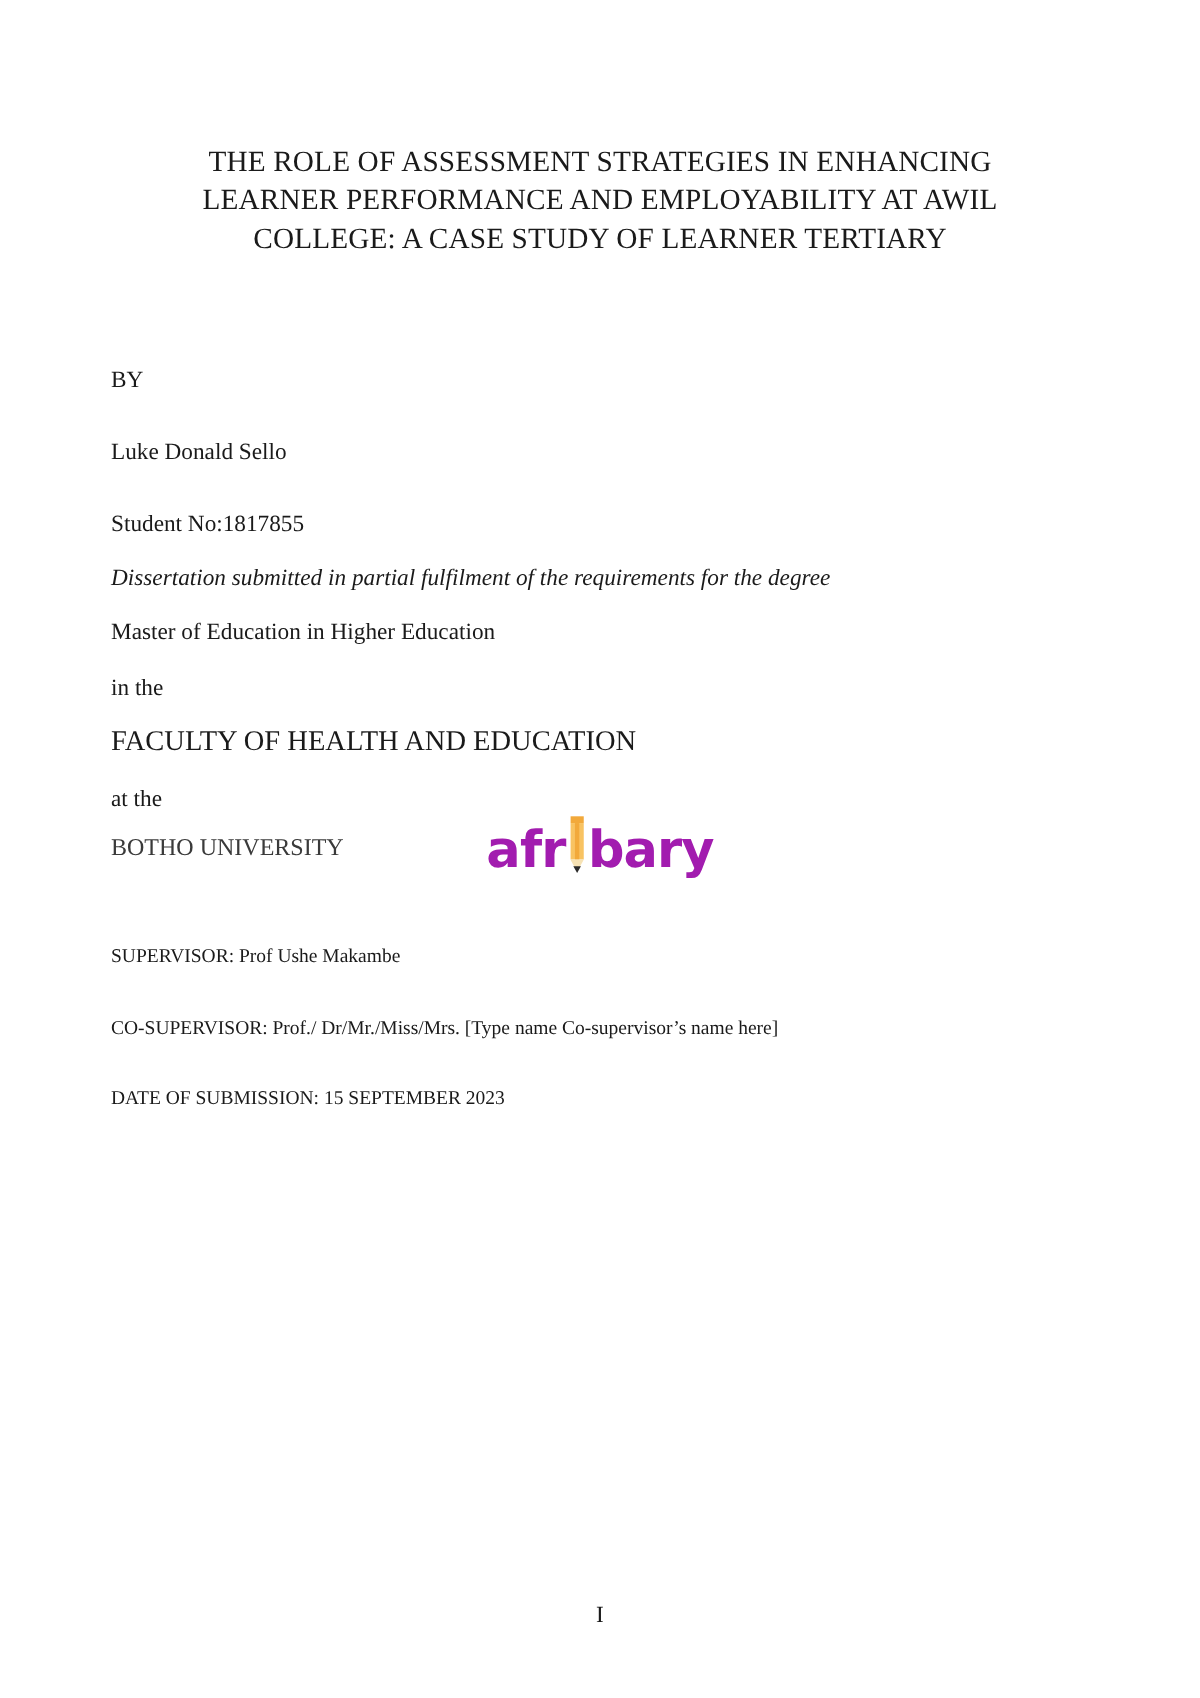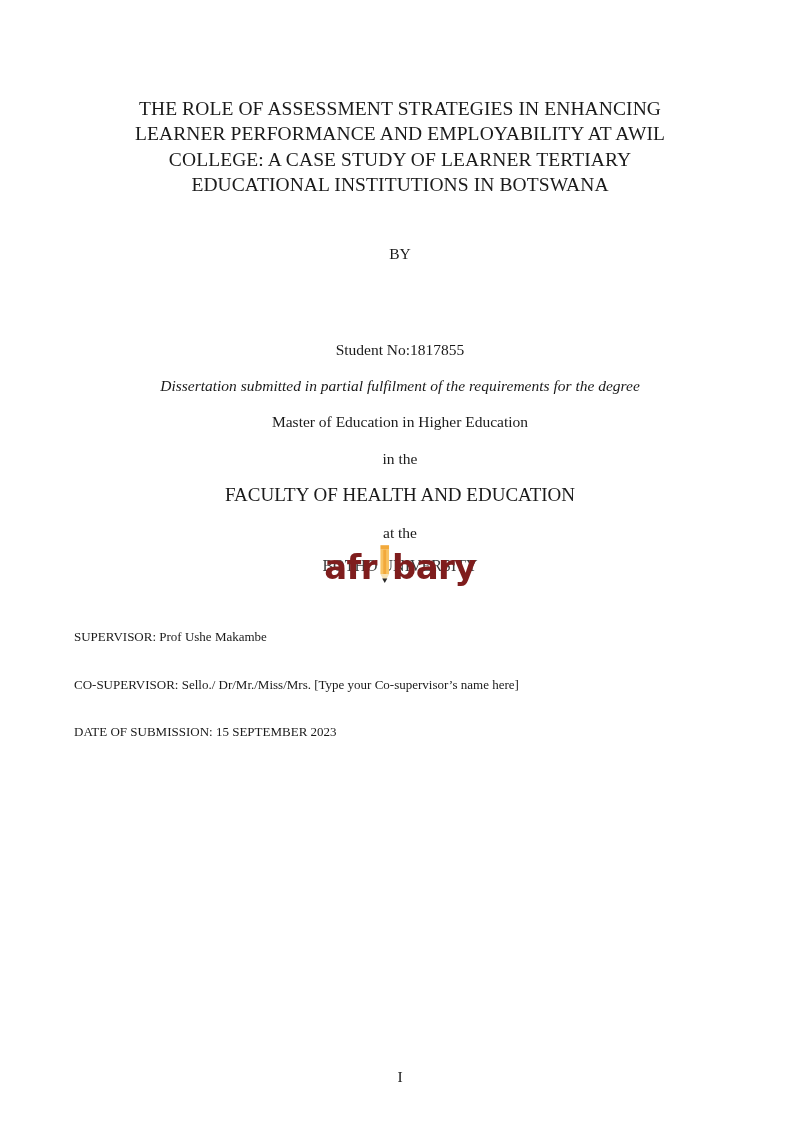--- a/index.html
+++ b/index.html
@@ -34,21 +34,20 @@
     line-height: 25.4px;
     letter-spacing: 0.1px;
     white-space: nowrap;
   }
 
   
   .center-line {
     position: absolute;
     left: 74px;
     width: 652px;
-    text-align: center;
     font-size: 15.5px;
     line-height: 20px;
   }
 
   .line-by        { top: 244px; }
   .line-author    { top: 292px; }
   .line-studentno { top: 340px; font-family: Liberation Serif, serif; }
   .line-diss1     { top: 376px; font-style: italic; }
   .line-diss2     { top: 412px; }
   .line-inthe     { top: 449px; }
@@ -73,21 +72,21 @@
     align-items: center;
     justify-content: center;
     pointer-events: none;
   }
 
   .logo-text {
     font-family: "DejaVu Sans", sans-serif;
     font-weight: 700;
     font-size: 34px;
     letter-spacing: -0.6px;
-    color: #7f1d1d;
+    color: #a21caf;
     line-height: 1;
     display: flex;
     align-items: baseline;
   }
 
   .logo-pencil-slot {
     position: relative;
     display: inline-block;
     width: 15px;
   }
@@ -127,24 +126,24 @@
 </style>
 </head>
 <body>
 
 <div class="page">
 
   <div class="title-block">
     <div class="title-line">THE ROLE OF ASSESSMENT STRATEGIES IN ENHANCING</div>
     <div class="title-line">LEARNER PERFORMANCE AND EMPLOYABILITY AT AWIL</div>
     <div class="title-line">COLLEGE: A CASE STUDY OF LEARNER TERTIARY</div>
-    <div class="title-line">EDUCATIONAL INSTITUTIONS IN BOTSWANA</div>
   </div>
 
   <div class="center-line line-by">BY</div>
+  <div class="center-line line-author">Luke Donald Sello</div>
   <div class="center-line line-studentno">Student No:1817855</div>
 
   <div class="center-line line-diss1">Dissertation submitted in partial fulfilment of the requirements for the degree</div>
   <div class="center-line line-diss2">Master of Education in Higher Education</div>
   <div class="center-line line-inthe">in the</div>
   <div class="center-line line-faculty">FACULTY OF HEALTH AND EDUCATION</div>
   <div class="center-line line-atthe">at the</div>
   <div class="center-line line-university">BOTHO UNIVERSITY</div>
 
   <div class="logo-watermark">
@@ -157,18 +156,18 @@
           <rect x="3.4" y="5" width="3.2" height="27" fill="#F2A93B"></rect>
           <polygon points="0,32 10,32 5,41" fill="#F6E2B4"></polygon>
           <polygon points="2.2,37 7.8,37 5,42" fill="#2A2A2A"></polygon>
         </svg>
       </span>
       <span>bary</span>
     </span>
   </div>
 
   <div class="left-line line-supervisor">SUPERVISOR: Prof Ushe Makambe</div>
-  <div class="left-line line-cosupervisor">CO-SUPERVISOR: Sello./ Dr/Mr./Miss/Mrs. [Type your Co-supervisor’s name here]</div>
+  <div class="left-line line-cosupervisor">CO-SUPERVISOR: Prof./ Dr/Mr./Miss/Mrs. [Type name Co-supervisor’s name here]</div>
   <div class="left-line line-date">DATE OF SUBMISSION: 15 SEPTEMBER 2023</div>
 
   <div class="page-number">I</div>
 
 </div>
 
 </body></html>

